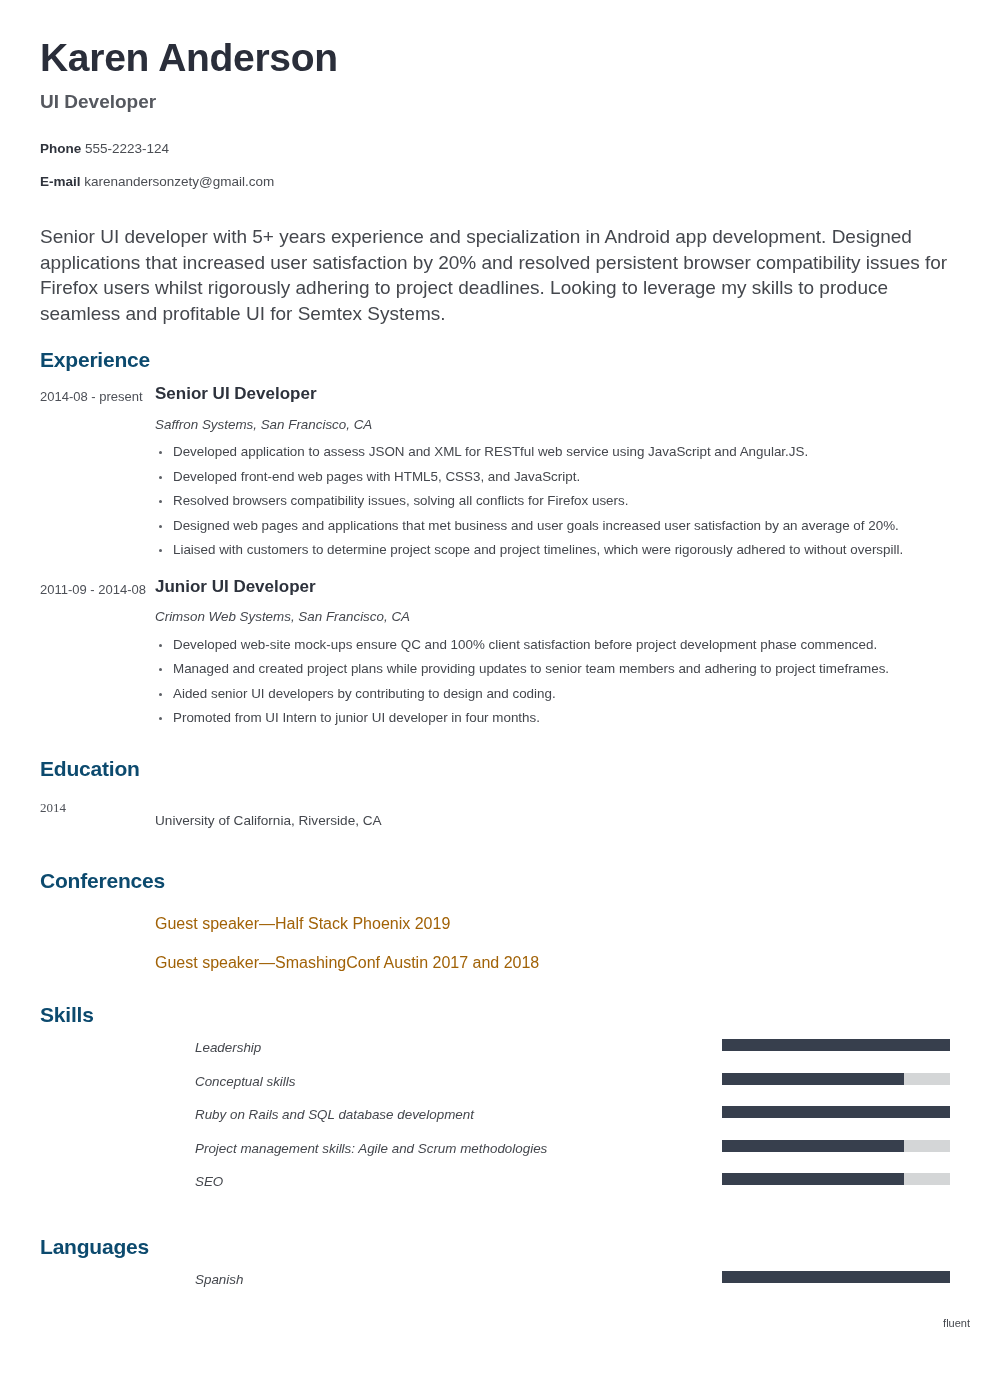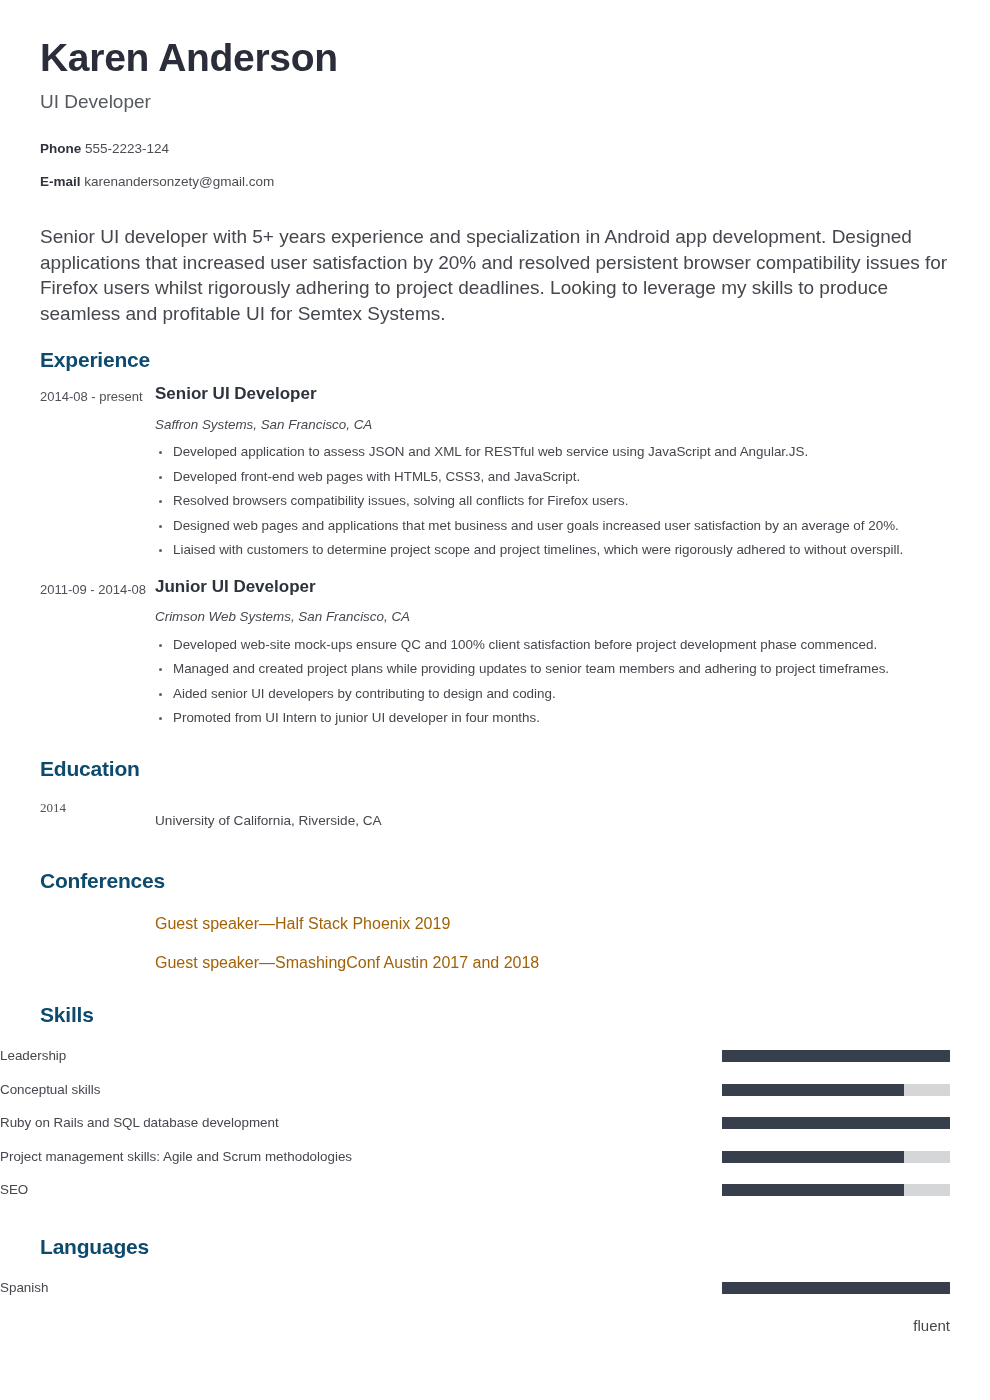--- a/index.html
+++ b/index.html
@@ -13,21 +13,21 @@
   }
   .page { position:relative; width:990px; height:1400px; padding:0; box-sizing:border-box; }
 
   
   .header { padding:38px 40px 0 40px; }
   .name {
     font-size:39px; font-weight:bold; color:#2a2e3a;
     letter-spacing:-0.3px; line-height:1.05; margin:0;
   }
   .job-title {
-    font-size:19px; font-weight:normal; color:#55585f;
+    font-size:19px; font-weight:bold; color:#55585f;
     margin:12px 0 0 0; line-height:1.2;
   }
 
   .contact { margin-top:27px; }
   .contact-row { font-size:13.5px; line-height:1.2; margin-bottom:17px; color:#4a4d53; }
   .contact-label { font-weight:bold; color:#2f333c; }
   .contact-value { color:#4a4d53; }
 
   .summary {
     margin:34px 40px 0 40px;
@@ -68,34 +68,35 @@
     content:""; position:absolute; left:4px; top:11px;
     width:3px; height:3px; border-radius:50%; background:#5b5e64;
   }
 
   .plain-line {
     font-size:16px; color:#a16207; line-height:1.3; margin-bottom:18px;
   }
 
   
   .rated-row {
-    display:flex; align-items:center;
-    padding-right:40px;
+    display:flex; 
+    padding-left:195px; padding-right:40px;
     min-height:33.5px;
+    font-style:italic;
   }
   .rated-label { flex:1; font-size:13.4px; color:#44474d; line-height:1.3; }
   .bar-track {
     width:228px; min-width:228px; height:12px;
     background:#d4d6d7; position:relative; overflow:hidden;
   }
   .bar-fill { height:100%; background:#373f4d; }
 
   .rated-note {
-    padding-right:40px; text-align:right;
-    font-size:15px; color:#44474d; margin-top:13px;
+    padding-right:20px; text-align:right;
+    font-size:11px; color:#44474d; margin-top:13px;
   }
 </style>
 </head>
 <body>
 
 <div class="page">
 
   <div class="header">
     <h1 class="name">Karen Anderson</h1>
     <div class="job-title">UI Developer</div>

